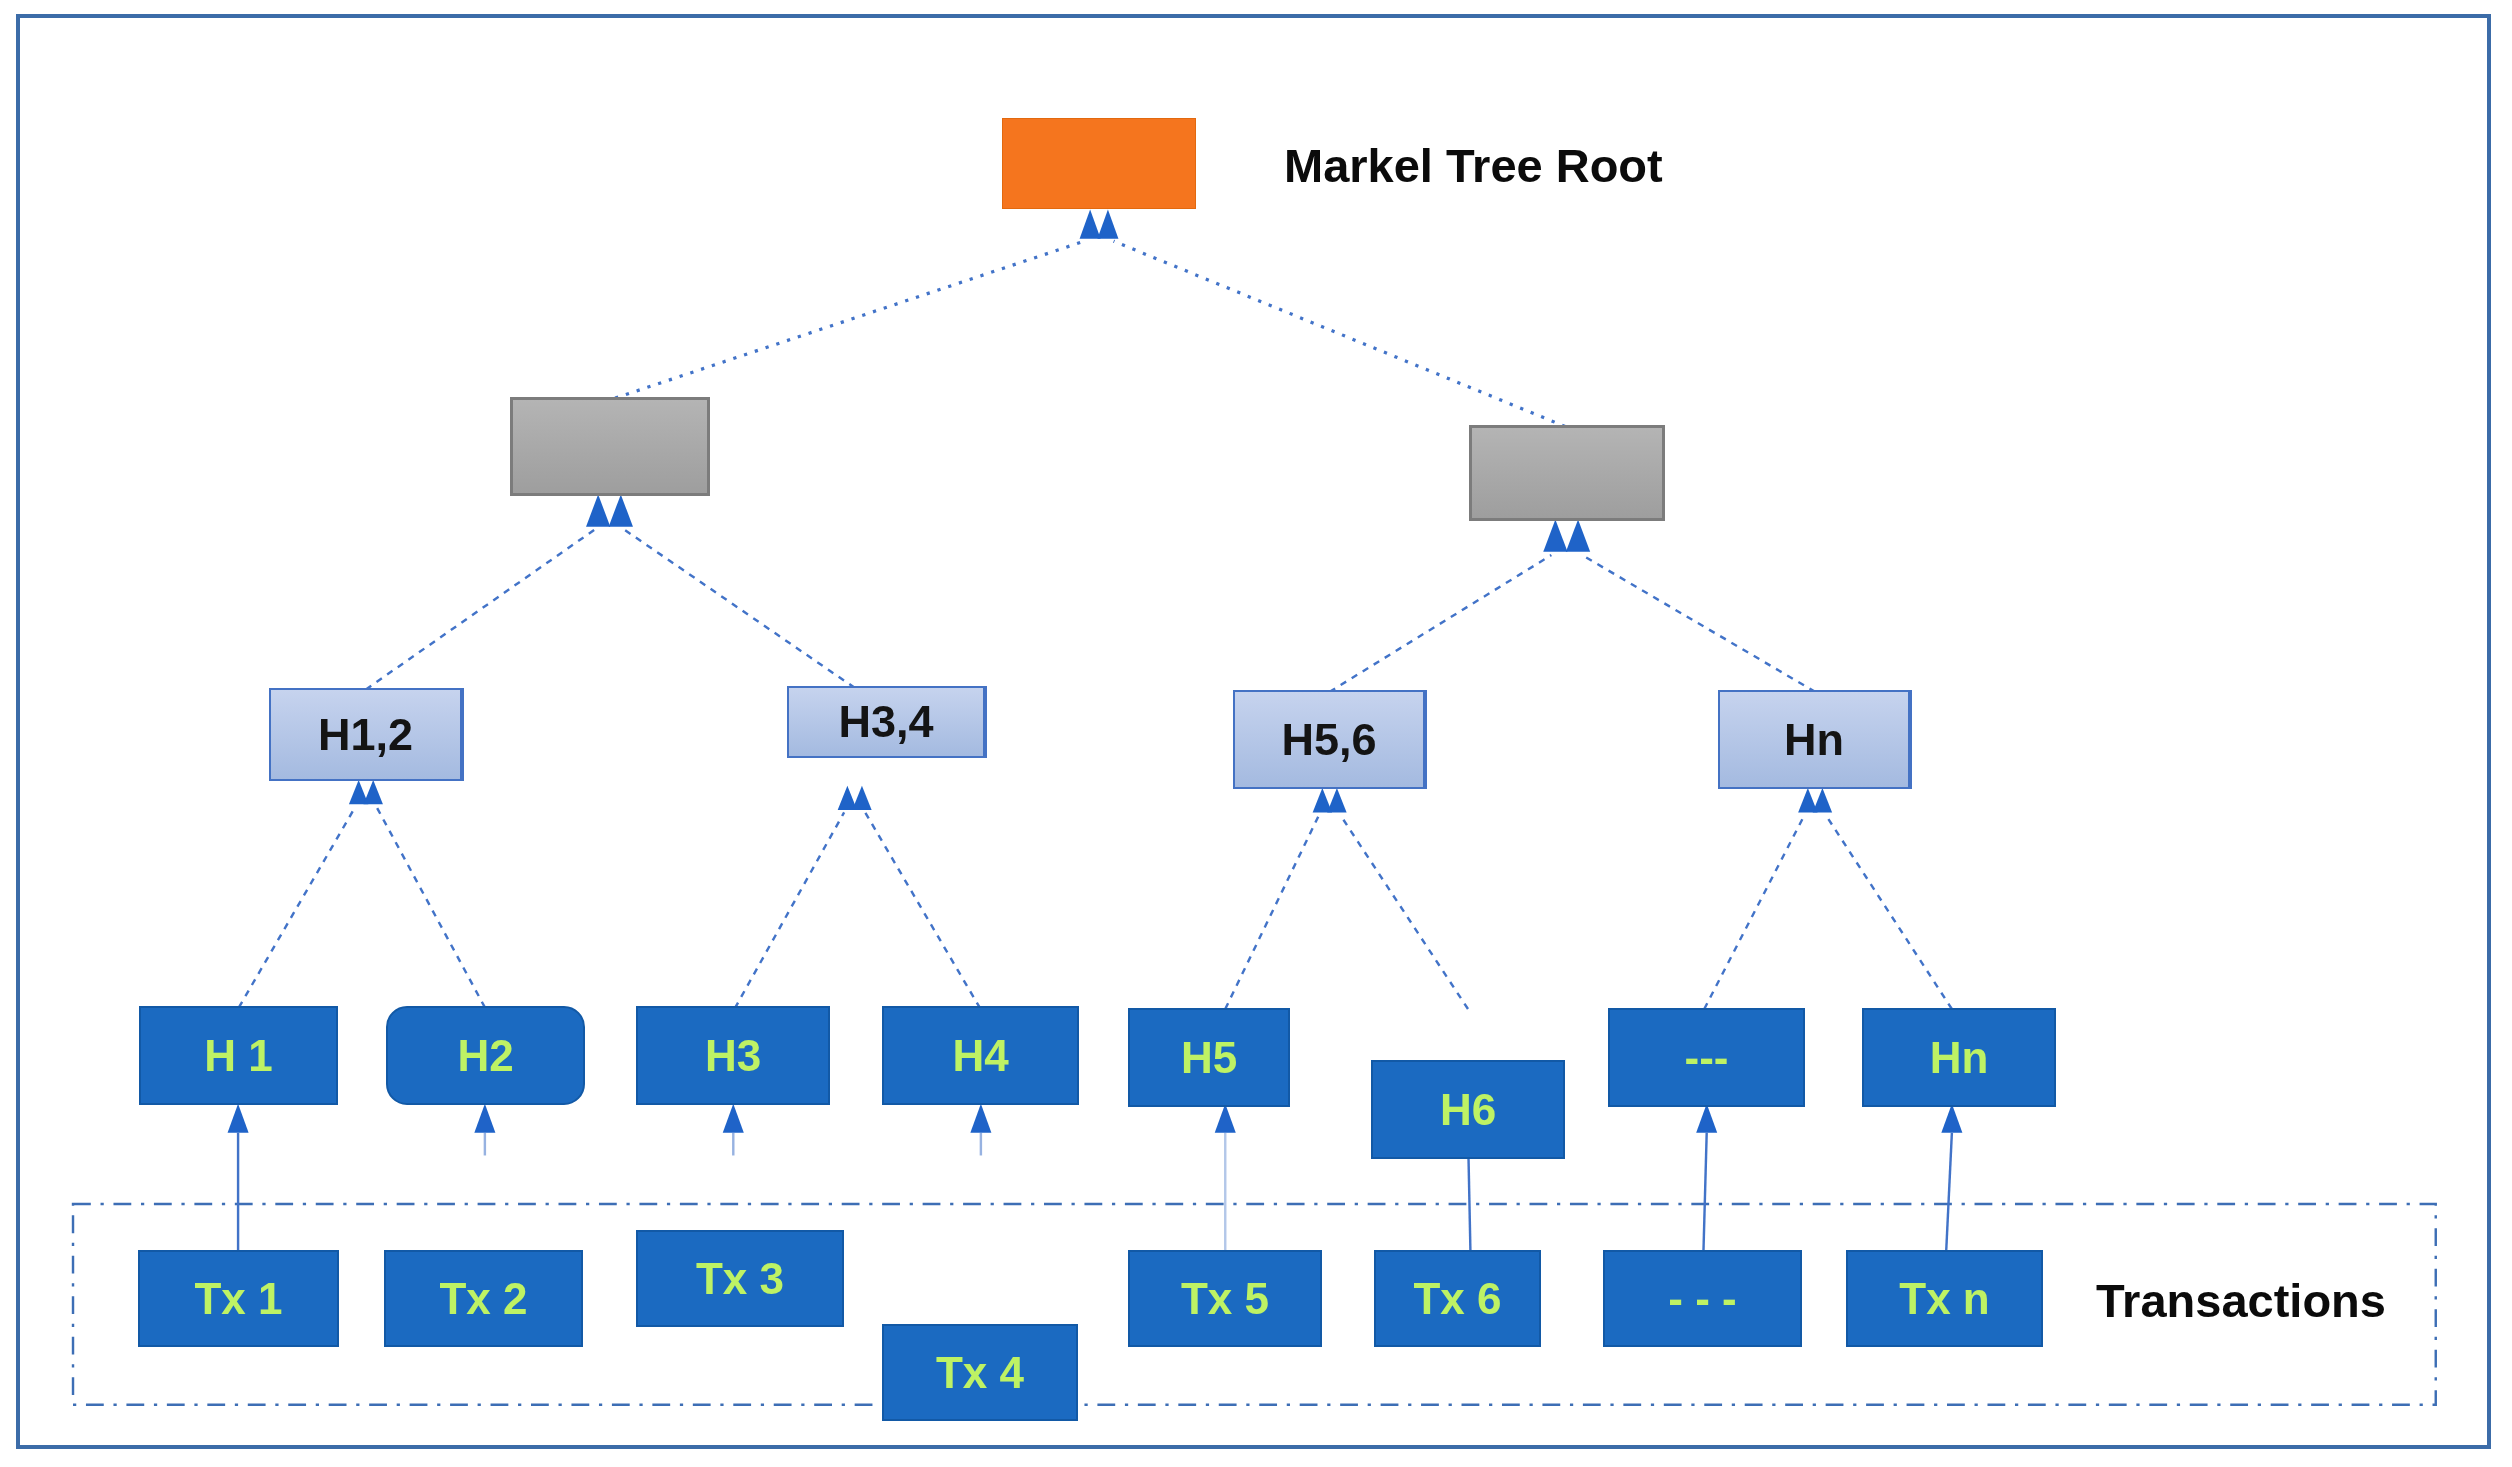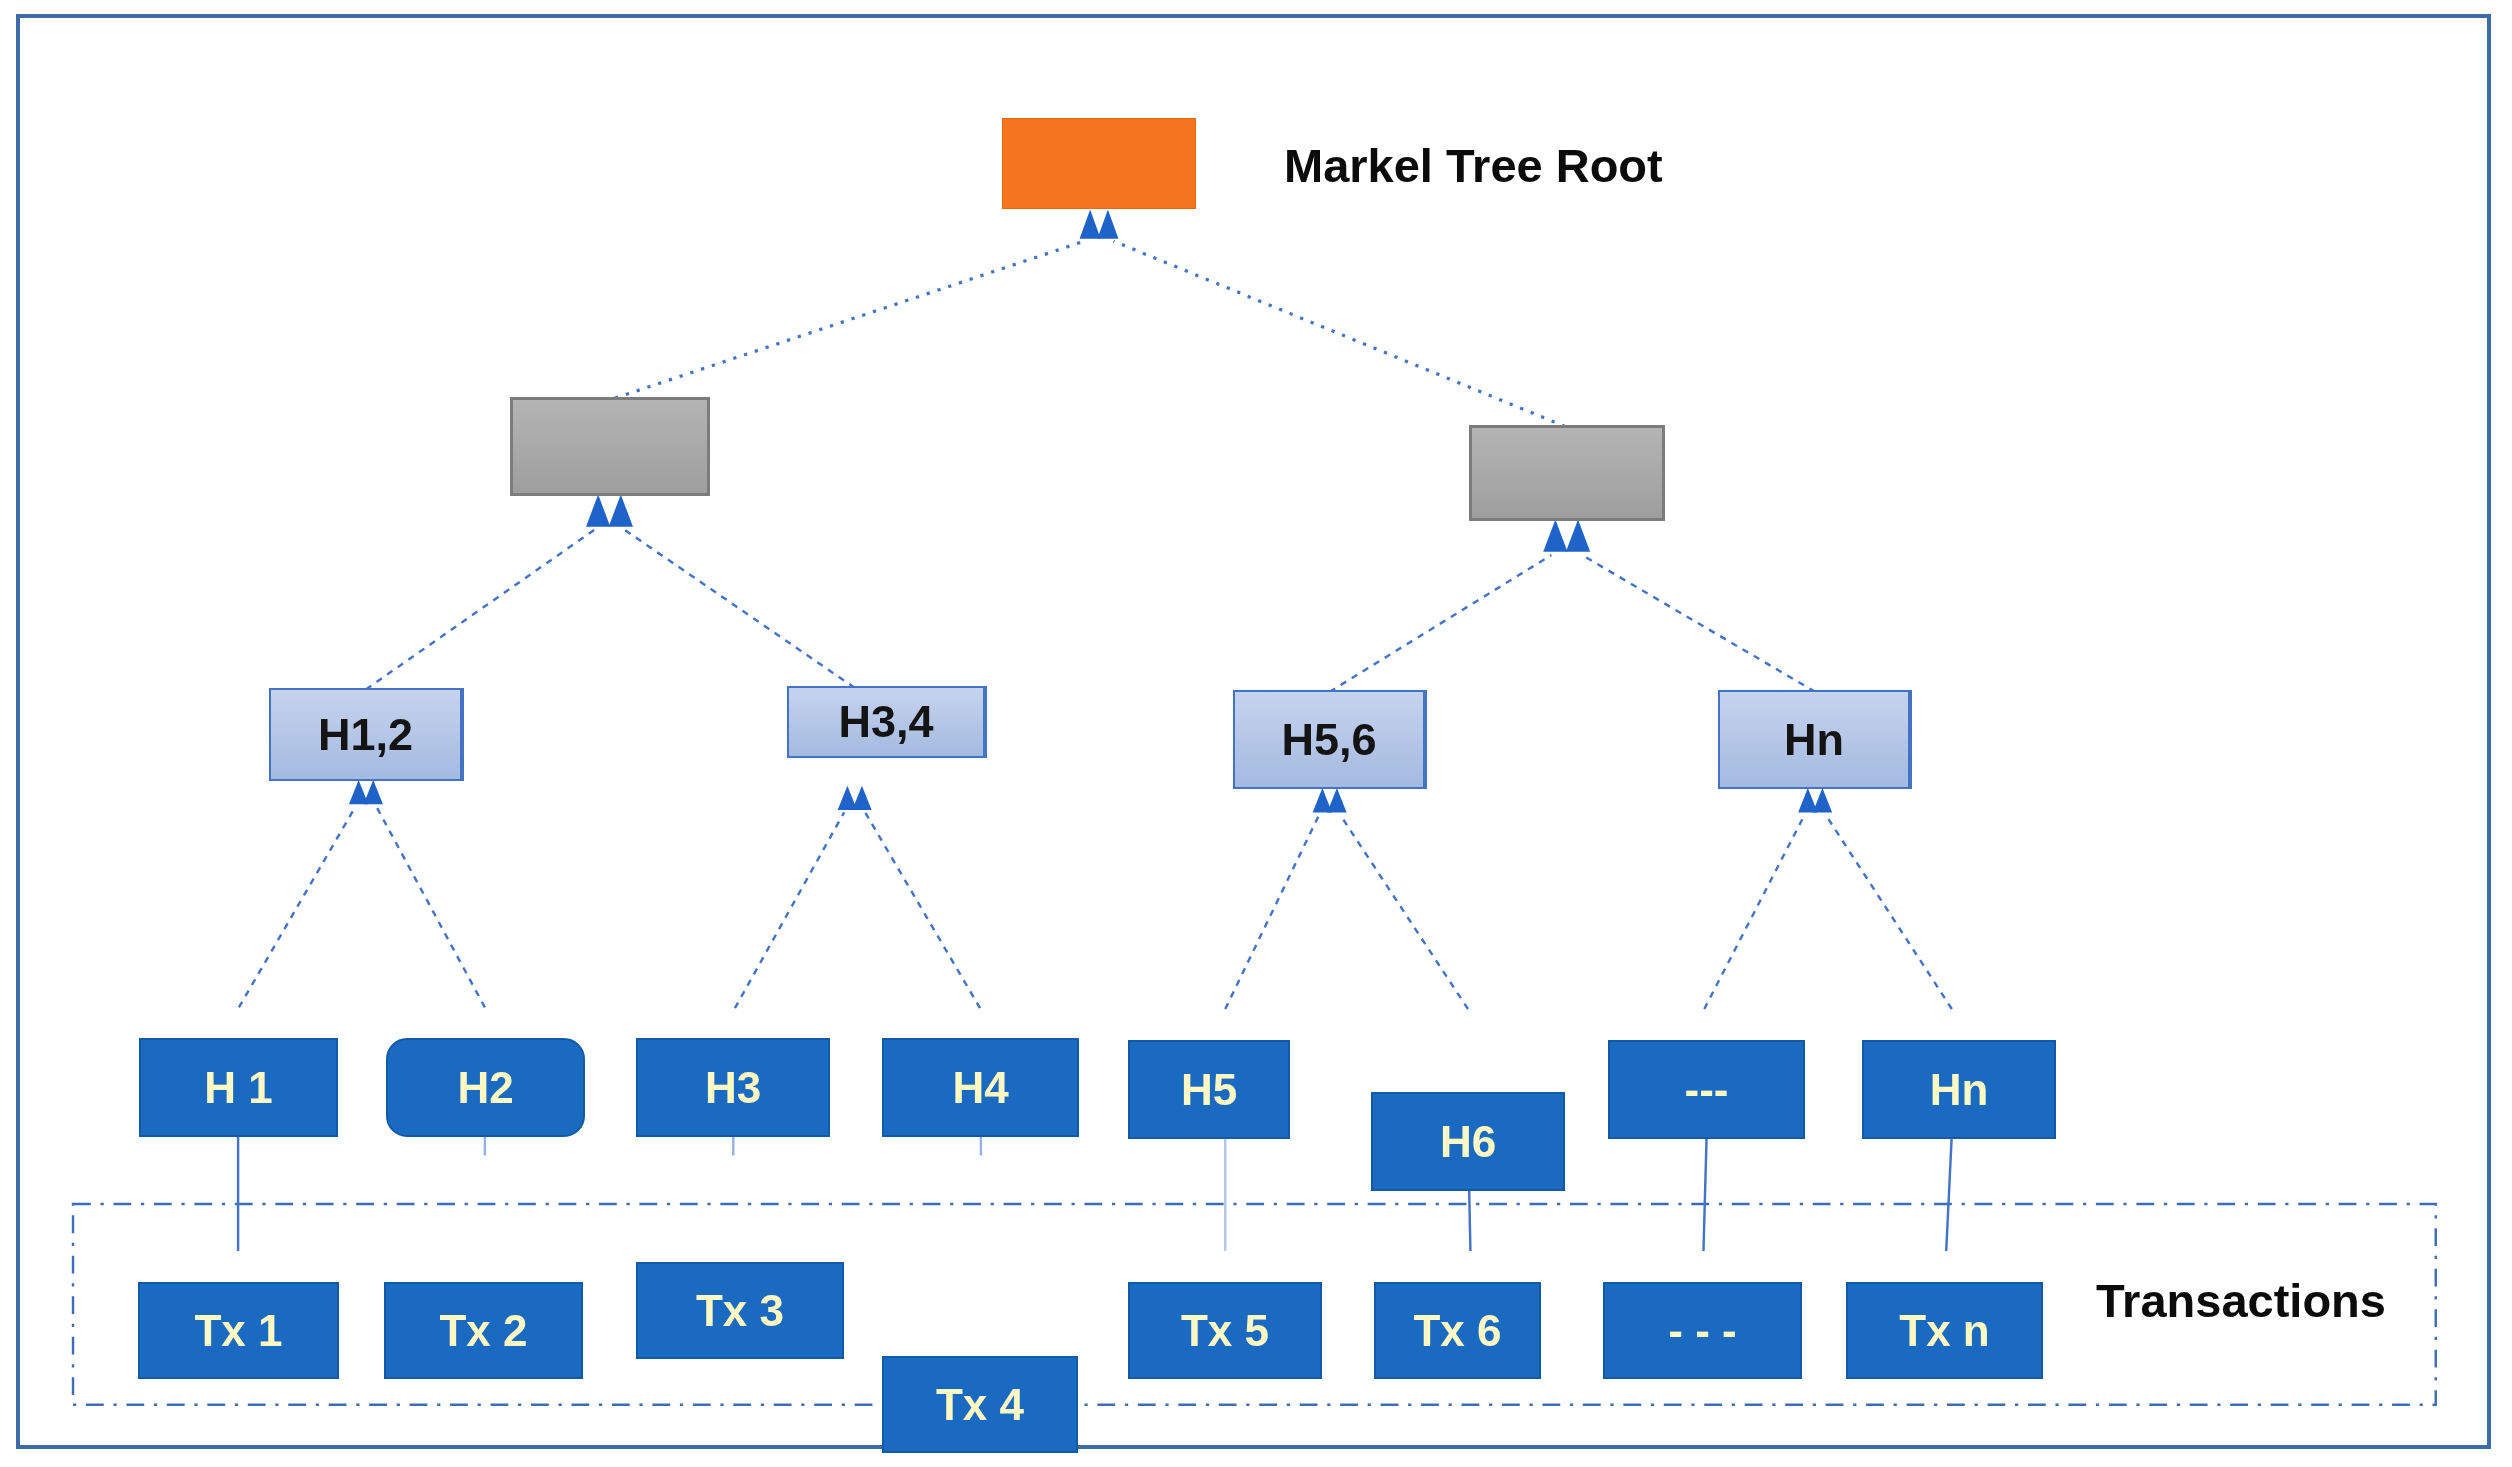--- a/index.html
+++ b/index.html
@@ -30,21 +30,21 @@
     position:absolute;display:flex;align-items:center;justify-content:center;
     font-weight:700;box-sizing:border-box;z-index:2;
   }
   .rootbox{background:var(--root);border:1.6px solid #E2690F;}
   .inter{background:linear-gradient(180deg,#b4b4b4 0%,#9e9e9e 100%);border:3.2px solid #7C7C7C;}
   .pair{
     background:linear-gradient(180deg,#C6D3EE 0%,#A4BAE0 100%);
     border:2.4px solid #4472C4;border-right-width:4.9px;
     color:#141414;font-size:45px;
   }
-  .leaf{background:var(--leaf_hash);border:2.4px solid #1259A6;color:#fef9c3;font-size:44px;margin-top:32px;}
+  .leaf{background:var(--leaf_hash);border:2.4px solid #1259A6;color:#bef264;font-size:44px;}
   .floatlabel{
     position:absolute;display:flex;align-items:center;
     font-size:47px;font-weight:700;color:#0B0B0B;z-index:2;white-space:nowrap;
   }
   .wire{stroke:var(--connector);fill:none;}
   .dot{stroke-width:4;stroke-dasharray:4 10;}
   .dash{stroke-width:3;stroke-dasharray:8 8;}
   .solidline{stroke-width:3;}
   .stub{stroke-width:3;opacity:.55;}
   .faint{stroke-width:3;opacity:.4;}

